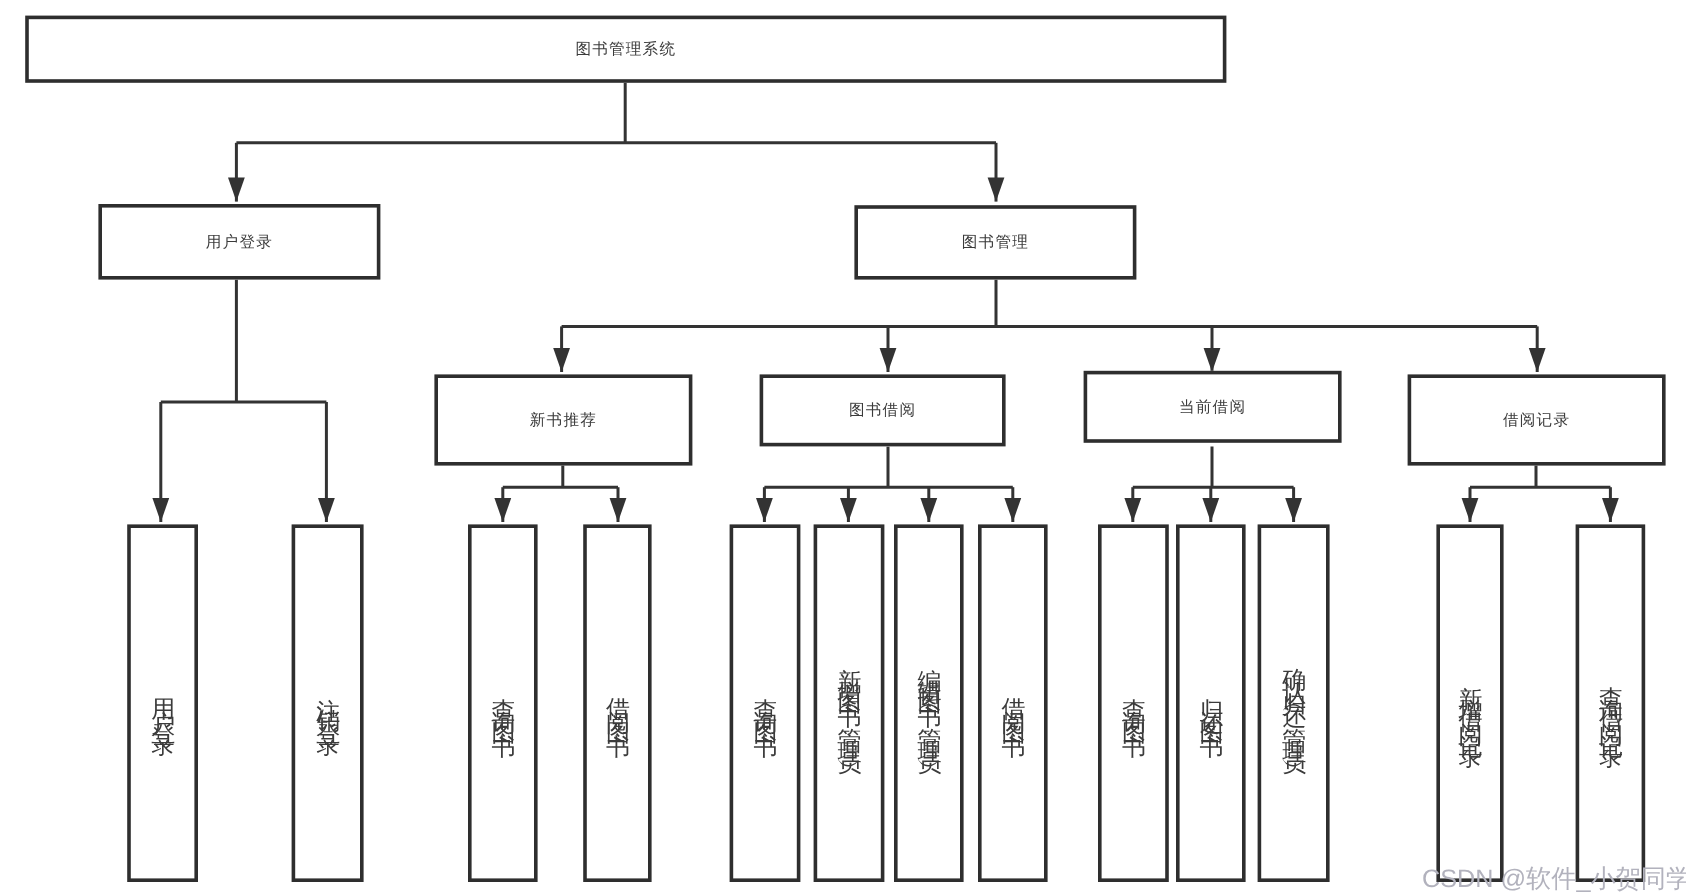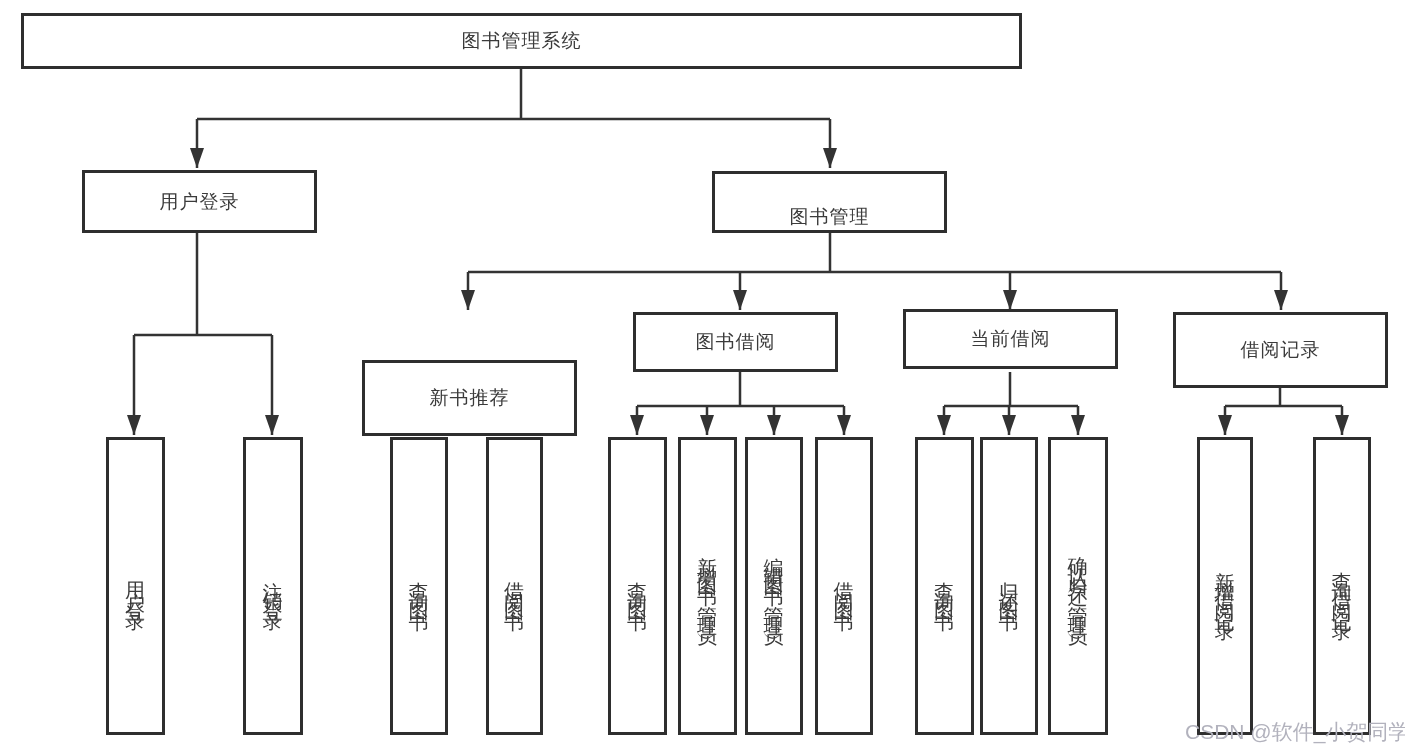--- a/index.html
+++ b/index.html
@@ -25,21 +25,21 @@
     box-sizing: border-box;
     background: #ffffff;
     border: 3px solid #2e2e2e;
     display: flex;
     align-items: center;
     justify-content: center;
     z-index: 2;
     color: #3b3b3b;
   }
   .hnode span {
-    font-size: 19px;
+    font-size: 13px;
     letter-spacing: 1px;
     white-space: nowrap;
     font-family: Liberation Serif, serif;
   }
   .vnode span {
     writing-mode: vertical-rl;
     text-orientation: mixed;
     font-size: 20px;
     letter-spacing: 10px;
     line-height: 1;
@@ -103,25 +103,25 @@
     </g>
   </svg>
 
   <div class="node hnode" style="left:21px; top:13px; width:1001px; height:56px;">
     <span>图书管理系统</span>
   </div>
 
   <div class="node hnode" style="left:82px; top:170px; width:235px; height:63px;">
     <span>用户登录</span>
   </div>
-  <div class="node hnode" style="left:712px; top:171px; width:235px; height:62px;align-items:flex-end;">
+  <div class="node hnode" style="left:712px; top:171px; width:235px; height:62px;">
     <span>图书管理</span>
   </div>
 
-  <div class="node hnode" style="left:362px; top:312px; width:215px; height:76px;margin-top:48px;">
+  <div class="node hnode" style="left:362px; top:312px; width:215px; height:76px;">
     <span>新书推荐</span>
   </div>
   <div class="node hnode" style="left:633px; top:312px; width:205px; height:60px;">
     <span>图书借阅</span>
   </div>
   <div class="node hnode" style="left:903px; top:309px; width:215px; height:60px;">
     <span>当前借阅</span>
   </div>
   <div class="node hnode" style="left:1173px; top:312px; width:215px; height:76px;">
     <span>借阅记录</span>

